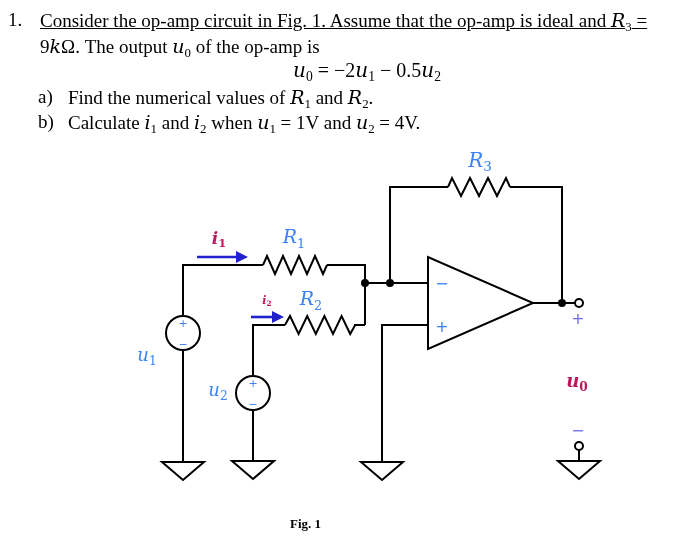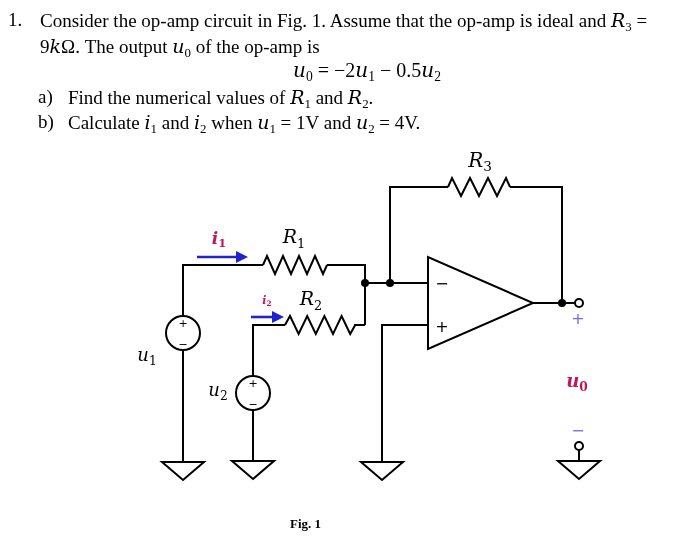--- a/index.html
+++ b/index.html
@@ -7,38 +7,38 @@
     position:relative; width:689px; height:548px; background:#ffffff;
     font-family:"Liberation Serif", serif; color:#000; overflow:hidden;
   }
   .tline { position:absolute; white-space:nowrap; font-size:19px; line-height:24px; color:#000; }
   .eqline { position:absolute; left:45px; right:0; text-align:center; font-size:20px; white-space:nowrap; }
   .seg-n { font-style:normal; }
   .seg-i { font-style:italic; font-family:"DejaVu Serif", serif; }
   .seg-sub { font-size:0.68em; vertical-align:-0.32em; }
   .clabel {
     position:absolute; transform:translate(-50%,-50%); white-space:nowrap;
-    font-family:"DejaVu Serif", serif; font-size:19px; color:#000000;
+    font-family:"DejaVu Serif", serif; font-size:19px; color:#3b82f6;
   }
   .blue  { color:#be185d; }
   .blue2 { color:#6e6ee6; }
   .sign  { font-family:"DejaVu Sans", sans-serif; }
   #circuit-svg { position:absolute; left:0; top:0; }
   .caption {
     position:absolute; left:290px; top:516px; width:120px; text-align:left;
     font-weight:bold; font-size:13px; font-family:"Liberation Serif", serif;
   }
 </style>
 </head>
 <body>
 
 <div id="page">
 
   <div class="tline" style="left:8px;  top:8px;">1.</div>
-  <div class="tline" style="left:40px; top:8px;"><span class="seg-n">Consider the op-amp circuit in Fig. 1. Assume that the op-amp is ideal and  </span><span class="seg-i">R</span><span class="seg-sub">3</span><span class="seg-n"> =</span></div>
+  <div class="tline" style="left:40px; top:8px;text-decoration:underline;"><span class="seg-n">Consider the op-amp circuit in Fig. 1. Assume that the op-amp is ideal and  </span><span class="seg-i">R</span><span class="seg-sub">3</span><span class="seg-n"> =</span></div>
   <div class="tline" style="left:40px; top:34px;"><span class="seg-n">9</span><span class="seg-i">k</span><span class="seg-n">Ω. The output </span><span class="seg-i">u</span><span class="seg-sub">0</span><span class="seg-n">  of the op-amp is</span></div>
   <div class="eqline" style="top:58px;"><span class="seg-i">u</span><span class="seg-sub">0</span><span class="seg-n"> = −2</span><span class="seg-i">u</span><span class="seg-sub">1</span><span class="seg-n"> − 0.5</span><span class="seg-i">u</span><span class="seg-sub">2</span></div>
   <div class="tline" style="left:38px; top:85px;">a)</div>
   <div class="tline" style="left:68px; top:85px;"><span class="seg-n">Find the numerical values of </span><span class="seg-i">R</span><span class="seg-sub">1</span><span class="seg-n"> and </span><span class="seg-i">R</span><span class="seg-sub">2</span><span class="seg-n">.</span></div>
   <div class="tline" style="left:38px; top:110px;">b)</div>
   <div class="tline" style="left:68px; top:110px;"><span class="seg-n">Calculate </span><span class="seg-i">i</span><span class="seg-sub">1</span><span class="seg-n"> and </span><span class="seg-i">i</span><span class="seg-sub">2</span><span class="seg-n"> when </span><span class="seg-i">u</span><span class="seg-sub">1</span><span class="seg-n"> = 1V and </span><span class="seg-i">u</span><span class="seg-sub">2</span><span class="seg-n"> = 4V.</span></div>
 
   <svg id="circuit-svg" width="689" height="548" viewBox="0 0 689 548" fill="none" stroke="#000" stroke-width="2" stroke-linejoin="miter">
 
     <g>

